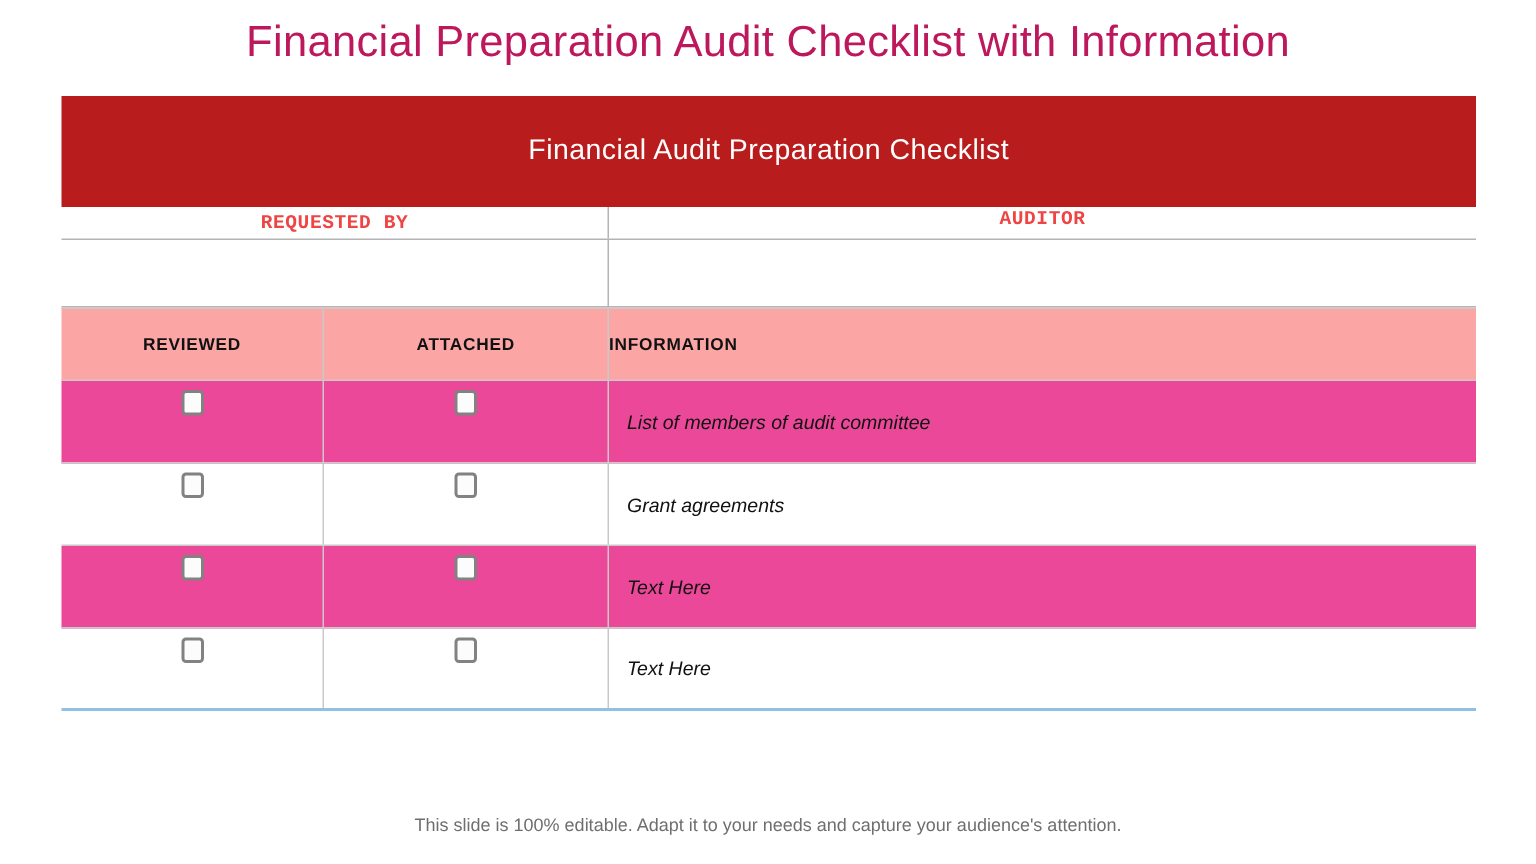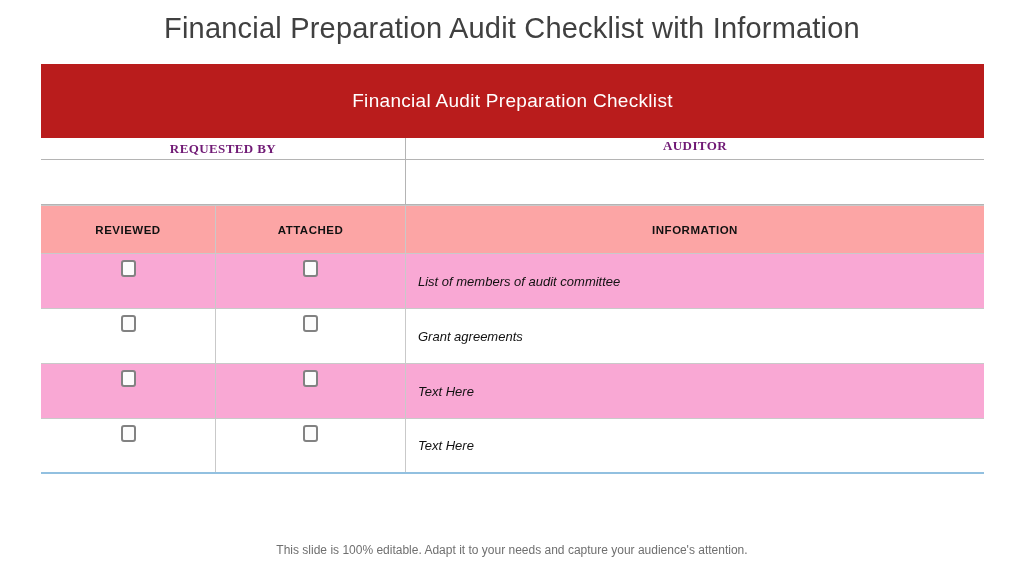--- a/index.html
+++ b/index.html
@@ -22,21 +22,21 @@
   
   .slide-title {
     position: absolute;
     top: 12px;
     left: 0;
     width: 1024px;
     text-align: center;
     font-family: "Liberation Sans", sans-serif;
     font-size: 29px;
     font-weight: 400;
-    color: #404040;
+    color: #be185d;
     letter-spacing: 0.2px;
     white-space: nowrap;
   }
 
   
   .table-wrap {
     position: absolute;
     left: 41px;
     top: 64px;
     width: 943px;
@@ -79,39 +79,39 @@
     flex: 1;
     border-left: 1px solid #b4b4b4;
     display: flex;
     align-items: flex-start;
     justify-content: center;
   }
   .meta-body .meta-cell-left { border-left: 1px solid transparent; }
   .meta-label {
     font-size: 13px;
     font-weight: bold;
-    color: #701a75;
+    color: #ef4444;
     letter-spacing: 0.4px;
-    font-family: Liberation Serif, serif;
+    font-family: Liberation Mono, monospace;
   }
 
   
   .grid { width: 943px; }
 
   .grid-row {
     display: flex;
     border-bottom: 1px solid #c9c9c9;
   }
   .grid-row.header {
     height: 49px;
     background: #fca5a5;
     border-top: 1px solid #c9c9c9;
   }
   .grid-row.data { height: 55px; }
-  .grid-row.alt   { background: #f9a8d4; }
+  .grid-row.alt   { background: #ec4899; }
   .grid-row.last  { border-bottom: 2px solid #92c0e0; }
 
   .col-rev {
     width: 174px;
     position: relative;
     display: flex;
     align-items: center;
     justify-content: center;
   }
   .col-att {
@@ -206,21 +206,21 @@
 
     <div class="grid">
 
       <div class="grid-row header">
         <div class="col-rev">
           <span class="col-head-label">REVIEWED</span>
         </div>
         <div class="col-att">
           <span class="col-head-label">ATTACHED</span>
         </div>
-        <div class="col-info" style="justify-content:center; padding-left:0;">
+        <div class="col-info" style="padding-left:0;">
           <span class="col-head-label">INFORMATION</span>
         </div>
       </div>
 
       <div id="rows-host">
           <div class="grid-row data alt">
             <div class="col-rev">
               <span class="checkbox"></span>
             </div>
             <div class="col-att">

